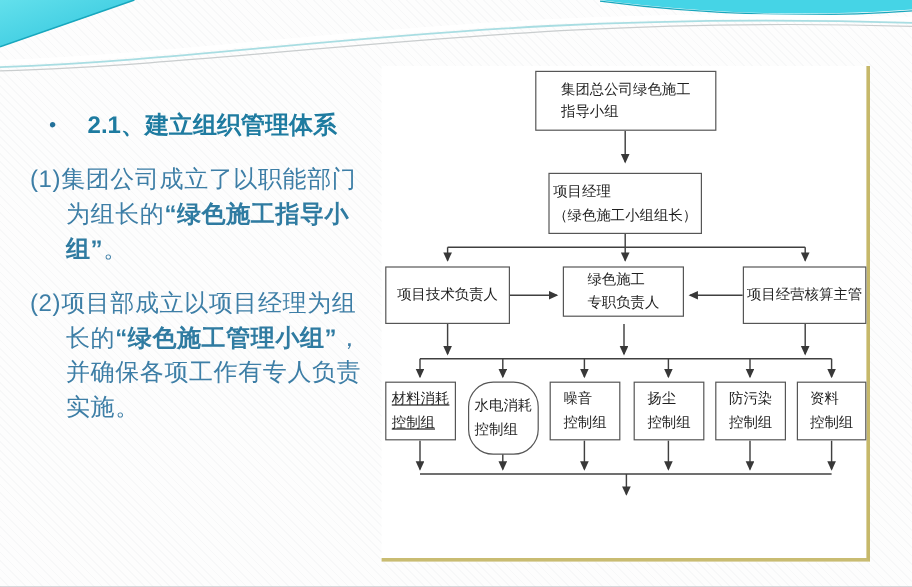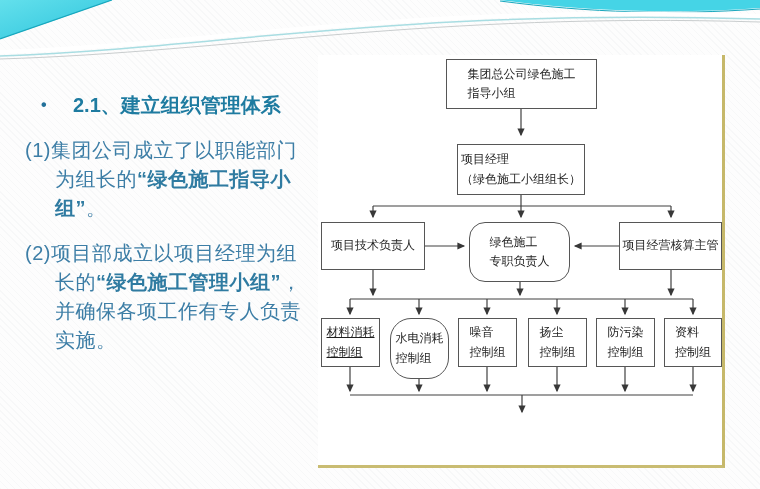--- a/index.html
+++ b/index.html
@@ -120,21 +120,21 @@
 
         <line x1="204" y1="340" x2="204" y2="357" marker-end="url(#arr)"></line>
       </g>
     </svg>
 
     <div class="flow-node" style="left:128px;top:4px;width:151px;height:50px;">集团总公司绿色施工
 指导小组</div>
     <div class="flow-node" style="left:139px;top:89px;width:128px;height:51px;">项目经理
 （绿色施工小组组长）</div>
     <div class="flow-node" style="left:3px;top:167px;width:104px;height:48px;">项目技术负责人</div>
-    <div class="flow-node" style="left:151px;top:167px;width:101px;height:60px;border-radius:16px;">绿色施工
+    <div class="flow-node" style="left:151px;top:167px;width:101px;height:42px;">绿色施工
 专职负责人</div>
     <div class="flow-node" style="left:301px;top:167px;width:103px;height:48px;">项目经营核算主管</div>
     <div class="flow-node" style="left:3px;top:263px;width:59px;height:49px;text-decoration:underline;">材料消耗
 控制组</div>
     <div class="flow-node" style="left:72px;top:263px;width:59px;height:61px;border-radius:21px;">水电消耗
 控制组</div>
     <div class="flow-node" style="left:140px;top:263px;width:59px;height:49px;">噪音
 控制组</div>
     <div class="flow-node" style="left:210px;top:263px;width:59px;height:49px;">扬尘
 控制组</div>

